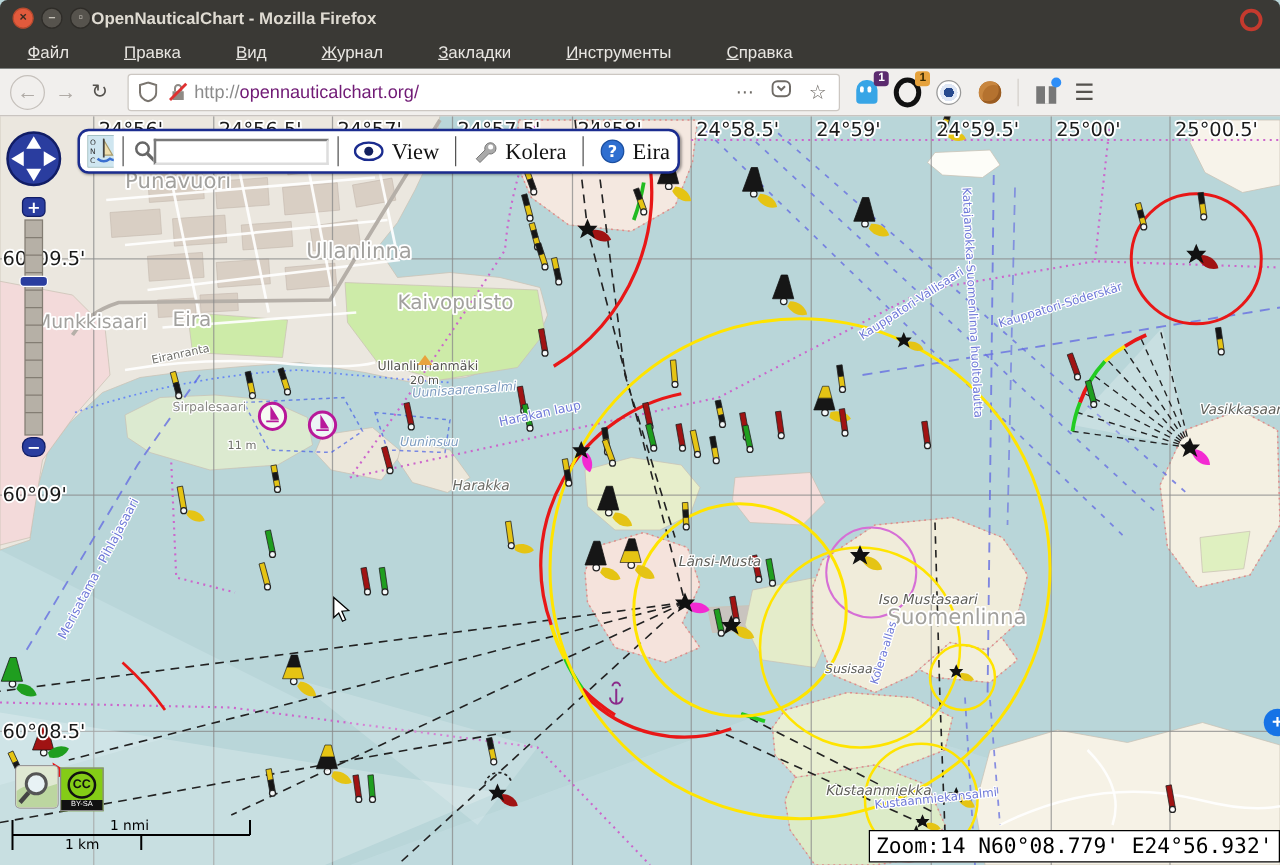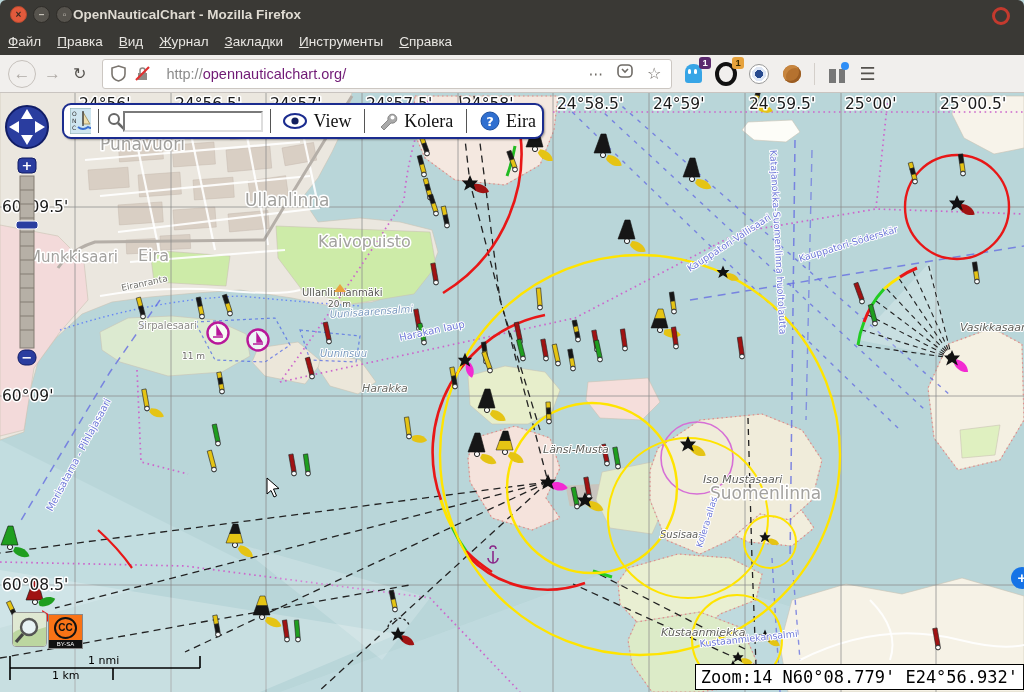--- a/index.html
+++ b/index.html
@@ -11,33 +11,33 @@
   .winbtn{width:15px;height:15px;border-radius:50%;margin-left:6px;display:flex;
     align-items:center;justify-content:center;font-size:10px;color:#3a2b22;font-weight:bold;}
   #btn-close{background:#e25a3c;border:1px solid #b64a2e;margin-left:10px;}
   #btn-min,#btn-max{background:#56534d;border:1px solid #2e2c28;color:#c9c5bc;}
   #title-text{color:#dfdbd2;font-size:13.5px;font-weight:bold;}
   #rec-dot{position:absolute;right:14px;top:7px;width:12px;height:12px;border-radius:50%;
     border:3px solid #c43a2e;background:#3a3935;}
   
   #menubar{position:absolute;left:0;top:28px;width:1024px;height:27px;background:#3a3935;
     display:flex;align-items:center;gap:0;}
-  .menu-item{color:#e8e6e2;font-size:13.5px;padding:0 8px;cursor:default;}
+  .menu-item{color:#e8e6e2;font-size:13.5px;padding:0 22px;cursor:default;}
   .menu-item u{text-decoration:underline;}
   
   #navbar{position:absolute;left:0;top:55px;width:1024px;height:37px;background:#f1efed;
     border-bottom:1px solid #c9c4c0;display:flex;align-items:center;}
   .navicon{color:#8f8a85;font-size:17px;line-height:1;}
   #back-btn{width:26px;height:26px;border:1px solid #c6c1bc;border-radius:50%;display:flex;
     align-items:center;justify-content:center;margin-left:8px;color:#b0aba6;}
   #fwd-btn{margin-left:8px;color:#b0aba6;font-size:17px;}
   #reload-btn{margin-left:12px;color:#55524e;font-size:16px;}
   #urlbar{margin-left:16px;width:568px;height:28px;background:#fff;border:1px solid #ccc7c2;
     border-radius:3px;display:flex;align-items:center;font-size:14.5px;}
-  #url-scheme{color:#8b8b8b;margin-left:15px;}
+  #url-scheme{color:#8b8b8b;margin-left:4px;}
   #url-host{color:#701a75;}
   .urlico{margin-left:8px;display:inline-flex;}
   #url-right{margin-left:auto;display:flex;align-items:center;gap:14px;margin-right:10px;color:#6f6b66;}
   #nav-right{display:flex;align-items:center;gap:11px;margin-left:10px;}
   .ext{position:relative;width:22px;height:22px;display:flex;align-items:center;justify-content:center;}
   .badge{position:absolute;top:-6px;right:-7px;font-size:9.5px;font-weight:bold;color:#fff;
     border-radius:3px;padding:0.5px 3.5px;}
   #ghost-badge{background:#5b2a6e;}
   #ring-badge{background:#e6a23c;color:#3a2b00;}
   #ghost-ico{width:17px;height:19px;background:#37a5e6;border-radius:8px 8px 3px 3px;position:relative;}
@@ -60,21 +60,21 @@
   .tb-sep{width:1px;height:24px;background:#555;margin:0 7px;}
   .tb-btn{display:flex;align-items:center;gap:6px;padding:0 6px;cursor:pointer;}
   #onc-search{width:132px;height:17px;border:2px solid;border-color:#7a7a7a #ddd #ddd #7a7a7a;
     font-size:12px;padding:0 2px;}
   #zoomwidget{position:absolute;left:2px;top:100px;width:52px;height:272px;}
   #status-box{position:absolute;right:0;bottom:2px;background:#fff;border:1px solid #000;
     font-family:"DejaVu Sans Mono",monospace;font-size:17px;padding:2px 5px;color:#000;}
   #scalebar{position:absolute;left:8px;bottom:8px;width:200px;height:32px;}
   #ovm-btn{position:absolute;left:12px;top:612px;width:33px;height:33px;border-radius:4px;
     background:#ece7da;border:1px solid #999;overflow:hidden;}
-  #cc-badge{position:absolute;left:48px;top:614px;width:33px;height:33px;background:#f97316;
+  #cc-badge{position:absolute;left:48px;top:614px;width:33px;height:33px;background:#84cc16;
     border:1px solid #888;display:flex;flex-direction:column;align-items:center;}
   #cc-circ{width:19px;height:19px;border:2.5px solid #111;border-radius:50%;margin-top:2px;
     font-size:10px;font-weight:bold;color:#111;display:flex;align-items:center;justify-content:center;}
   #cc-bar{margin-top:1.5px;width:100%;flex:1;background:#111;color:#fff;font-size:6px;
     text-align:center;line-height:8px;}
   #plus-btn{position:absolute;right:-9px;top:567px;width:22px;height:22px;border-radius:50%;
     background:#1673e6;color:#fff;font-weight:bold;font-size:15px;text-align:center;line-height:21px;}
   #sea{position:absolute;left:0;top:0;}
   text{font-family:"DejaVu Sans",sans-serif;}
 </style>

